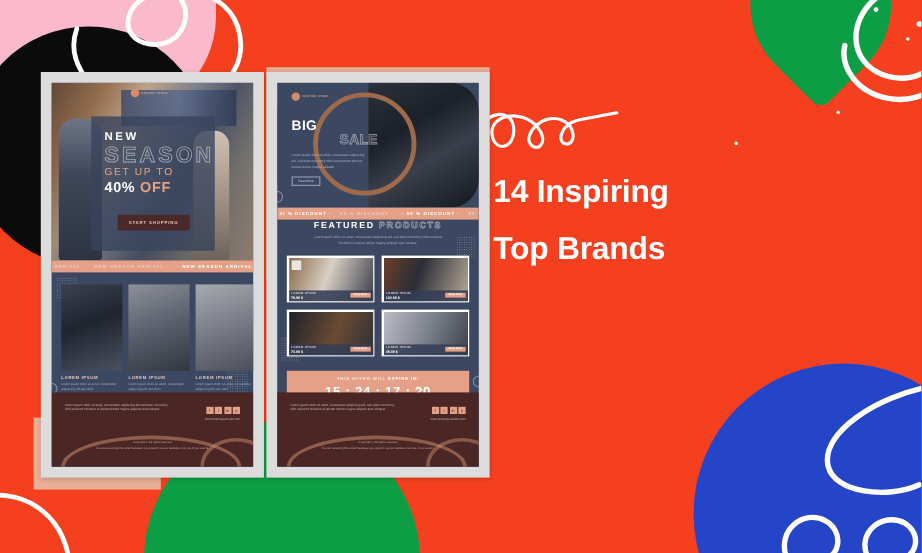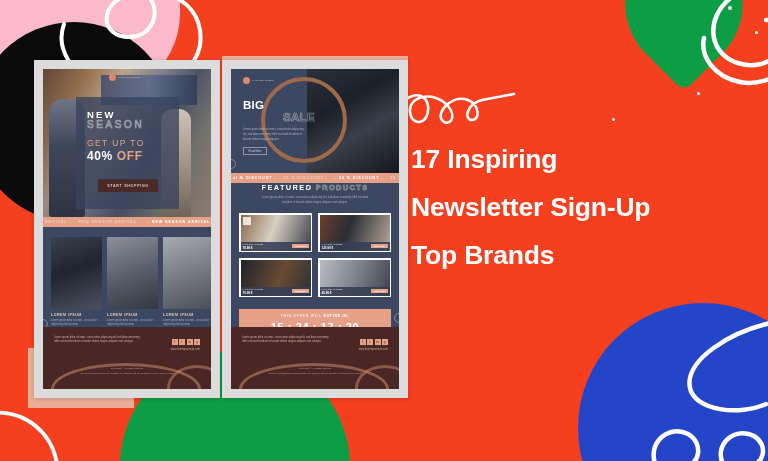--- a/index.html
+++ b/index.html
@@ -112,21 +112,21 @@
   }
   .glass {
     position:absolute; left:33px; top:28px; width:103px; height:112px;
     background:rgba(56,67,93,.80);
   }
   .glass .new {
     position:absolute; left:11px; top:12px; color:#fff;
     font-size:9.5px; font-weight:bold; letter-spacing:2.2px;
   }
   .glass .season {
-    position:absolute; left:11px; top:22px; font-size:10px; font-weight:normal;
+    position:absolute; left:11px; top:22px; font-size:18px; font-weight:bold;
     letter-spacing:2.6px; color:transparent;
     -webkit-text-stroke:.7px rgba(255,255,255,.5);
   }
   .glass .getup {
     position:absolute; left:11px; top:41px; color:#E3A282;
     font-size:8.5px; letter-spacing:1.4px;
   }
   .glass .off {
     position:absolute; left:11px; top:52px; font-size:12px; font-weight:bold;
     letter-spacing:.6px; color:#fff;
@@ -189,21 +189,21 @@
   .footer .weburl {
     position:absolute; right:11px; top:21px; font-size:2.6px; color:#C9AFA2;
   }
   .footer .copy {
     position:absolute; left:0; bottom:13px; width:100%; text-align:center;
     font-size:2.4px; color:#BFA397; line-height:1.8;
   }
 
   
   .hero-r { position:absolute; left:0; top:0; width:100%; height:104px;
-            background:#3C4761; overflow:hidden; }
+            background:#3C4761; overflow:hidden;border-radius:24px; }
   .hero-r .photo {
     position:absolute; right:0; top:0; width:92px; height:104px;
     background:linear-gradient(150deg,#2b313d 0%,#1c2028 35%,#3a3f4b 60%,#14171d 100%);
   }
   .hero-r .ring {
     position:absolute; right:52px; top:8px; width:86px; height:86px;
     border:4px solid #9E6A4C; border-radius:50%;
   }
   .hero-r .big {
     position:absolute; left:12px; top:31px; color:#fff;
@@ -331,22 +331,21 @@
     </svg>
   </div>
 
   <div class="deco sq" style="left:-38px;top:400px;">
     <svg width="110" height="80" viewBox="0 0 110 80">
       <path d="M96 76 C 96 34, 62 6, 22 14" stroke-width="4" stroke-linecap="round"></path>
     </svg>
   </div>
 
   <div class="title">
-    <span class="l">17 Inspiring</span>
-    <span class="l">Newsletter Sign-Up</span>
+    <span class="l">14 Inspiring</span>
     <span class="l">Top Brands</span>
   </div>
 
   <div id="mockups">
 
     <div class="peach-band"></div>
     <div class="peach-band2"></div>
 
     <div class="frame left">
       <div class="sheet">

